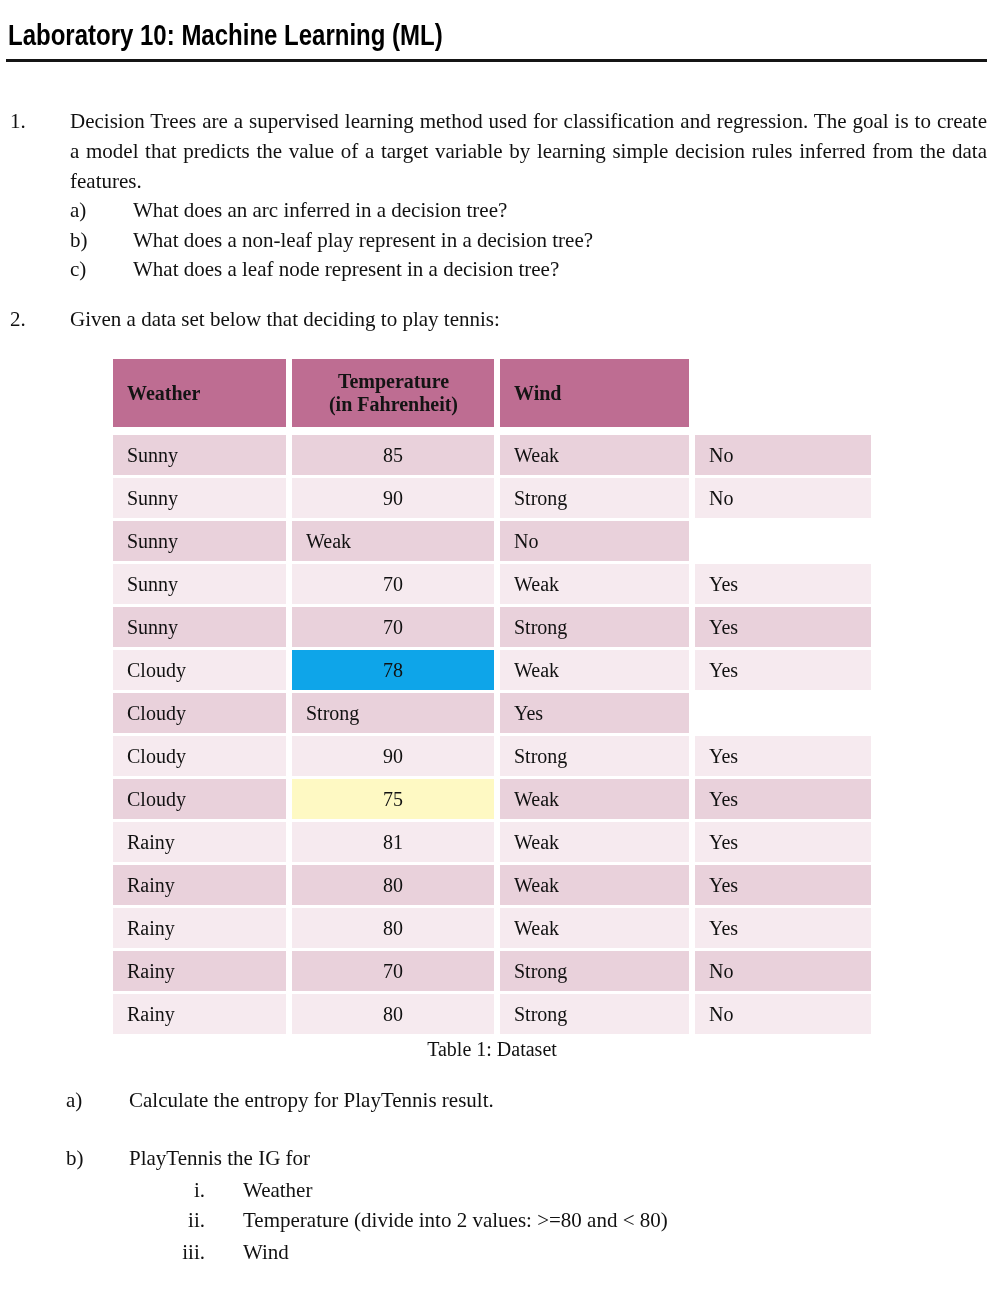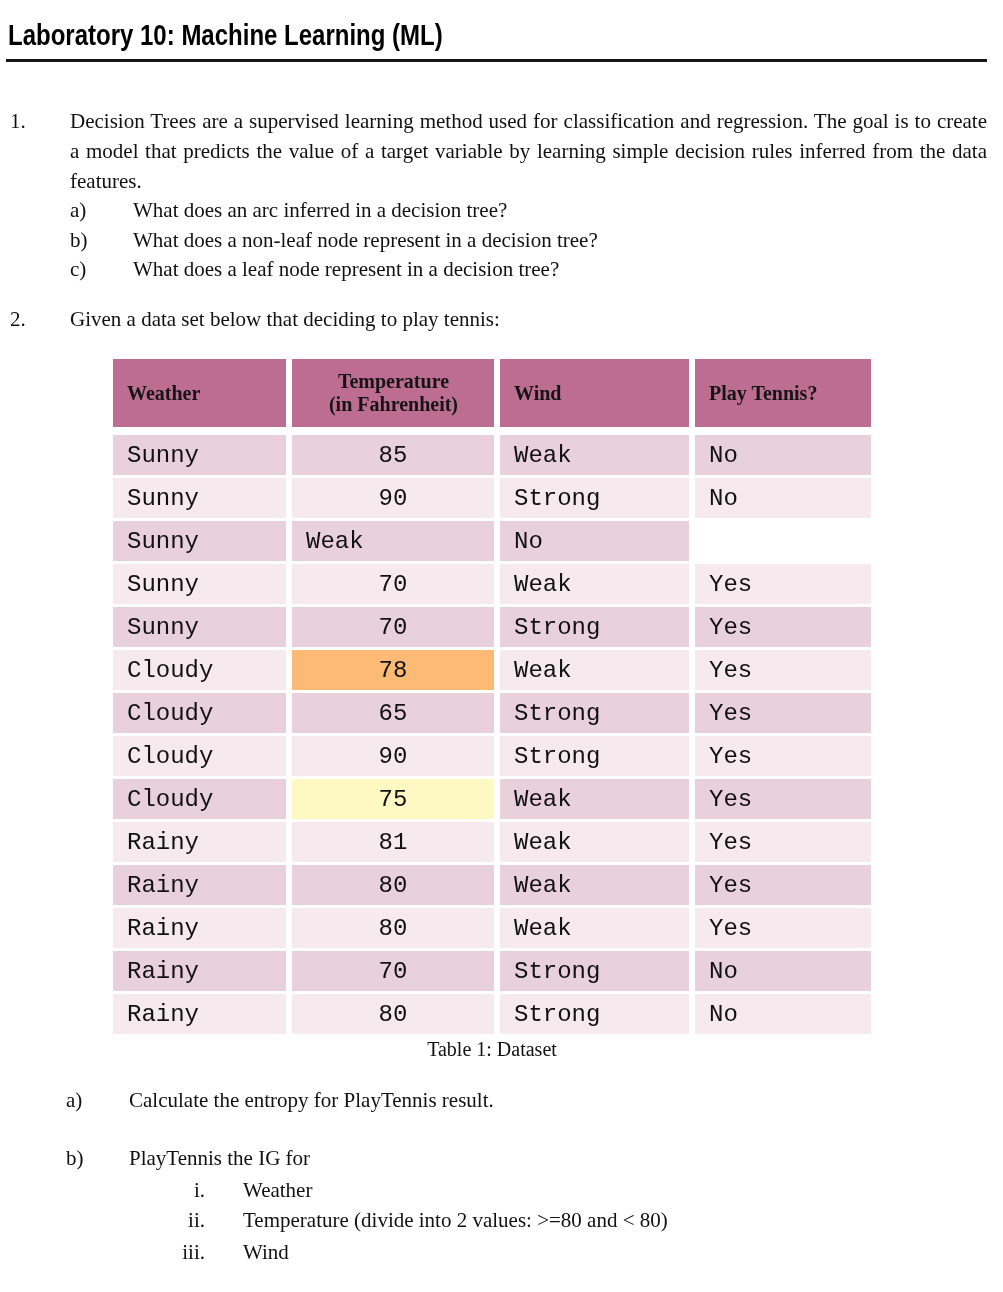--- a/index.html
+++ b/index.html
@@ -83,23 +83,22 @@
   .t-rows { display: flex; flex-direction: column; row-gap: 3px; }
   .t-row {
     display: grid;
     grid-template-columns: 173px 202px 189px 176px;
     column-gap: 6px;
     height: 40px;
   }
   .t-row .cell {
     display: flex;
     align-items: center;
-    font-size: 24px;
+    font-size: 20px;
     padding-left: 14px;
-    font-family: Liberation Mono, monospace;
   }
   .t-row .cell.center { justify-content: center; padding-left: 0; }
 
   .table-caption {
     position: absolute;
     left: 113px;
     top: 1038px;
     width: 758px;
     text-align: center;
     font-size: 20px;
@@ -138,41 +137,40 @@
 <div class="numbered q1-block">
   <div class="num">1.</div>
   <div class="body">
     <div class="q1-para">Decision Trees are a supervised learning method used for classification and regression. The goal is to create a model that predicts the value of a target variable by learning simple decision rules inferred from the data features.</div>
     <div class="sub-item">
       <span class="sub-label">a)</span>
       <span>What does an arc inferred in a decision tree?</span>
     </div>
     <div class="sub-item">
       <span class="sub-label">b)</span>
-      <span>What does a non-leaf node represent in a decision tree?</span>
+      <span>What does a non-leaf play represent in a decision tree?</span>
     </div>
     <div class="sub-item">
       <span class="sub-label">c)</span>
       <span>What does a leaf node represent in a decision tree?</span>
     </div>
   </div>
 </div>
 
 <div class="numbered q2-block">
   <div class="num">2.</div>
   <div class="body">Given a data set below that deciding to play tennis:</div>
 </div>
 
 <div class="data-table">
   <div class="t-header">
     <div class="h-cell" style="background: rgb(190, 109, 146);">Weather</div>
     <div class="h-cell center" style="background: rgb(190, 109, 146);">Temperature
 (in Fahrenheit)</div>
     <div class="h-cell" style="background: rgb(190, 109, 146);">Wind</div>
-    <div class="h-cell" style="background: rgb(190, 109, 146);">Play Tennis?</div>
   </div>
   <div class="t-rows" id="table-rows">
       <div class="t-row">
         <div class="cell" style="background: rgb(233, 209, 219);">Sunny</div>
         <div class="cell center" style="background: rgb(233, 209, 219);">85</div>
         <div class="cell" style="background: rgb(233, 209, 219);">Weak</div>
         <div class="cell" style="background: rgb(233, 209, 219);">No</div>
       </div>
       <div class="t-row">
         <div class="cell" style="background: rgb(246, 234, 239);">Sunny</div>
@@ -192,27 +190,26 @@
         <div class="cell" style="background: rgb(246, 234, 239);">Yes</div>
       </div>
       <div class="t-row">
         <div class="cell" style="background: rgb(233, 209, 219);">Sunny</div>
         <div class="cell center" style="background: rgb(233, 209, 219);">70</div>
         <div class="cell" style="background: rgb(233, 209, 219);">Strong</div>
         <div class="cell" style="background: rgb(233, 209, 219);">Yes</div>
       </div>
       <div class="t-row">
         <div class="cell" style="background: rgb(246, 234, 239);">Cloudy</div>
-        <div class="cell center" style="background: #fdba74;">78</div>
+        <div class="cell center" style="background: #0ea5e9;">78</div>
         <div class="cell" style="background: rgb(246, 234, 239);">Weak</div>
         <div class="cell" style="background: rgb(246, 234, 239);">Yes</div>
       </div>
       <div class="t-row">
         <div class="cell" style="background: rgb(233, 209, 219);">Cloudy</div>
-        <div class="cell center" style="background: rgb(233, 209, 219);">65</div>
         <div class="cell" style="background: rgb(233, 209, 219);">Strong</div>
         <div class="cell" style="background: rgb(233, 209, 219);">Yes</div>
       </div>
       <div class="t-row">
         <div class="cell" style="background: rgb(246, 234, 239);">Cloudy</div>
         <div class="cell center" style="background: rgb(246, 234, 239);">90</div>
         <div class="cell" style="background: rgb(246, 234, 239);">Strong</div>
         <div class="cell" style="background: rgb(246, 234, 239);">Yes</div>
       </div>
       <div class="t-row">

